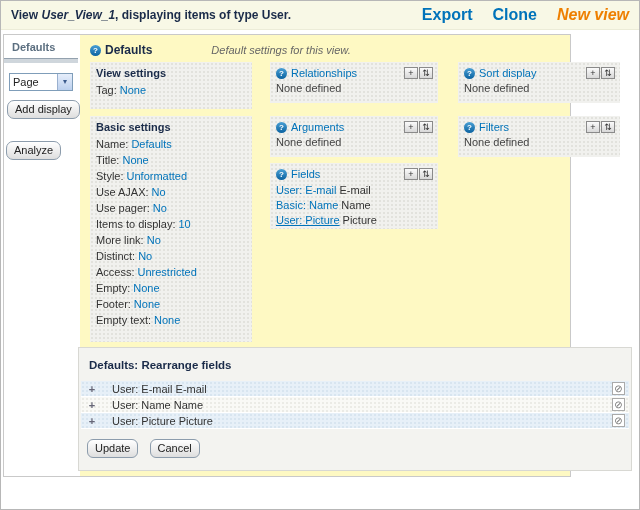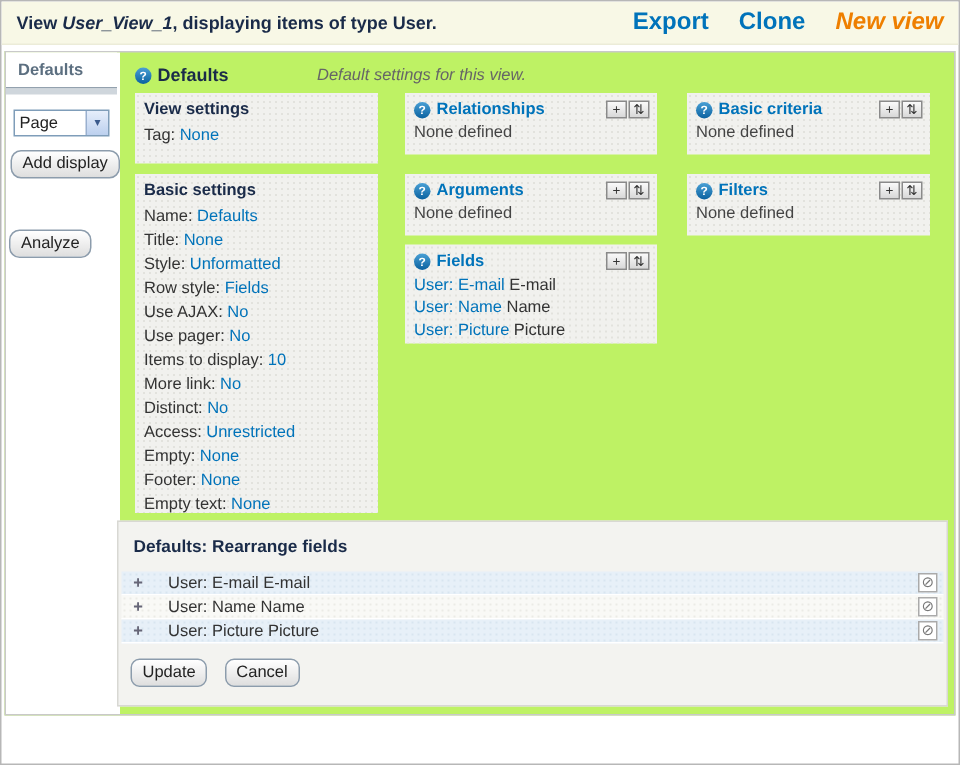--- a/index.html
+++ b/index.html
@@ -8,47 +8,47 @@
 
   
   .header-bar { position:absolute; left:0; top:0; right:0; height:29px; background:#f8f8e6; border-bottom:1px solid #ececd8; display:flex; align-items:center; padding:0 10px; }
   .header-title { color:#1a2b49; font-weight:bold; font-size:12px; white-space:pre; }
   .header-title .vname { font-style:italic; }
   .header-links { margin-left:auto; display:flex; gap:20px; }
   .hlink { color:#0073ba; font-weight:bold; font-size:16px; cursor:pointer; text-decoration:none; }
   .hlink.orange { color:#ee7f00; font-style:italic; }
 
   
-  .main { position:absolute; left:2px; top:33px; width:634px; height:443px; border:1px solid #c9c9c9; background:#bef264; }
+  .main { position:absolute; left:2px; top:33px; width:568px; height:443px; border:1px solid #c9c9c9; background:#fef9c3; }
 
   
   .sidebar { position:absolute; left:0; top:0; width:76px; height:100%; background:#fff; }
   .display-tab { width:74px; height:24px; padding:6px 0 0 8px; color:#5c6f80; font-weight:bold; background:#fff; border-bottom:1px solid #93a1ae; cursor:pointer; }
   .tab-shadow { width:74px; height:4px; background:#cfd6dc; }
   .select { display:inline-flex; align-items:center; margin:10px 0 0 5px; width:64px; height:18px; border:1px solid #7f9db9; background:#fff; cursor:pointer; }
   .select-value { flex:1; padding-left:3px; color:#222; }
   .select-arrow { width:15px; height:16px; background:linear-gradient(#e6eefb,#bcd0ee); border-left:1px solid #9ab0cf; color:#3a5a8c; font-size:8px; text-align:center; line-height:16px; }
   .btn { display:inline-block; border:1px solid #8c9cac; border-radius:7px; background:linear-gradient(#ffffff,#dedede); padding:2px 7px 3px; font-size:11px; color:#222; cursor:pointer; font-family:"Liberation Sans",sans-serif; }
-  .btn-add { margin:9px 0 12px 3px; }
+  .btn-add { margin:9px 0 0 3px; }
   .btn-analyze { margin:22px 0 0 2px; }
 
   
   .content-header { position:absolute; left:86px; top:8px; display:flex; align-items:center; }
   .help-icon { display:inline-block; width:11px; height:11px; border-radius:50%; background:linear-gradient(#4aa0d5,#0b62a0); color:#fff; font-size:8px; font-weight:bold; text-align:center; line-height:11px; margin-right:4px; flex:none; }
   .ct-title { color:#1a2b49; font-weight:bold; font-size:12px; margin-right:14px; }
   .ct-desc { color:#666; font-style:italic;margin-left:45px; }
 
   
   .box { position:absolute; background-color:#f1f1ee; background-image:radial-gradient(circle, #e2e2dd 0.8px, transparent 0.9px); background-size:4px 4px; padding:5px 6px; overflow:hidden; }
   .box h3 { font-size:11px; color:#1a2b49; margin-bottom:3px; font-weight:bold; }
   .lbl { color:#333; }
   .lnk { color:#0073ba; text-decoration:none; cursor:pointer; margin-left:3px;text-align:center; }
   .brow { line-height:16px; white-space:nowrap; }
   .panel-head { display:flex; align-items:center; margin-bottom:3px; }
-  .panel-title { color:#0073ba; font-weight:bold; cursor:pointer; }
+  .panel-title { color:#0073ba; font-weight:normal; cursor:pointer; }
   .mini-btns { position:absolute; right:5px; top:5px; display:flex; gap:1px; }
   .mini-btn { width:14px; height:12px; border:1px solid #8a8a8a; background:linear-gradient(#fafafa,#d8d8d8); font-size:9px; line-height:10px; text-align:center; color:#333; cursor:pointer; }
   .empty-txt { color:#444; }
   .frow { line-height:15px; white-space:nowrap; }
   .frow .rest { color:#333; margin-left:3px; }
 
   
   .rearrange { position:absolute; left:74px; top:312px; width:554px; height:124px; background:#f3f3f0; border:1px solid #d8d8d3; }
   .re-title { color:#1a2b49; font-weight:bold; font-size:11.5px; padding:11px 8px 10px 10px; }
   .re-rows { margin:0 2px; }
@@ -96,21 +96,20 @@
     <div class="box" style="left:86px; top:27px; width:162px; height:47px;">
       <h3>View settings</h3>
       <div class="brow"><span class="lbl">Tag:</span><a class="lnk">None</a></div>
     </div>
 
     <div class="box" style="left:86px; top:81px; width:162px; height:226px;">
       <h3>Basic settings</h3>
       <div class="brow"><span class="lbl">Name:</span><a class="lnk">Defaults</a></div>
       <div class="brow"><span class="lbl">Title:</span><a class="lnk">None</a></div>
       <div class="brow"><span class="lbl">Style:</span><a class="lnk">Unformatted</a></div>
-      <div class="brow"><span class="lbl">Row style:</span><a class="lnk">Fields</a></div>
       <div class="brow"><span class="lbl">Use AJAX:</span><a class="lnk">No</a></div>
       <div class="brow"><span class="lbl">Use pager:</span><a class="lnk">No</a></div>
       <div class="brow"><span class="lbl">Items to display:</span><a class="lnk">10</a></div>
       <div class="brow"><span class="lbl">More link:</span><a class="lnk">No</a></div>
       <div class="brow"><span class="lbl">Distinct:</span><a class="lnk">No</a></div>
       <div class="brow"><span class="lbl">Access:</span><a class="lnk">Unrestricted</a></div>
       <div class="brow"><span class="lbl">Empty:</span><a class="lnk">None</a></div>
       <div class="brow"><span class="lbl">Footer:</span><a class="lnk">None</a></div>
       <div class="brow"><span class="lbl">Empty text:</span><a class="lnk">None</a></div>
 
@@ -143,32 +142,32 @@
     <div class="box" style="left:266px; top:128px; width:168px; height:66px;">
       <div class="mini-btns">
         <span class="mini-btn">+</span>
         <span class="mini-btn">⇅</span>
       </div>
       <div class="panel-head">
         <span class="help-icon">?</span>
         <a class="panel-title">Fields</a>
       </div>
       <div class="frow"><a class="lnk" style="margin-left:0;">User: E-mail</a><span class="rest">E-mail</span></div>
-      <div class="frow"><a class="lnk" style="margin-left:0;">User: Name</a><span class="rest">Name</span></div>
-      <div class="frow"><a class="lnk" style="margin-left:0;">User: Picture</a><span class="rest">Picture</span></div>
+      <div class="frow"><a class="lnk" style="margin-left:0;">Basic: Name</a><span class="rest">Name</span></div>
+      <div class="frow"><a class="lnk" style="margin-left:0;text-decoration:underline;">User: Picture</a><span class="rest">Picture</span></div>
     </div>
 
     <div class="box" style="left:454px; top:27px; width:162px; height:41px;">
       <div class="mini-btns">
         <span class="mini-btn">+</span>
         <span class="mini-btn">⇅</span>
       </div>
       <div class="panel-head">
         <span class="help-icon">?</span>
-        <a class="panel-title">Basic criteria</a>
+        <a class="panel-title">Sort display</a>
       </div>
       <div class="empty-txt">None defined</div>
     </div>
 
     <div class="box" style="left:454px; top:81px; width:162px; height:41px;">
       <div class="mini-btns">
         <span class="mini-btn">+</span>
         <span class="mini-btn">⇅</span>
       </div>
       <div class="panel-head">

